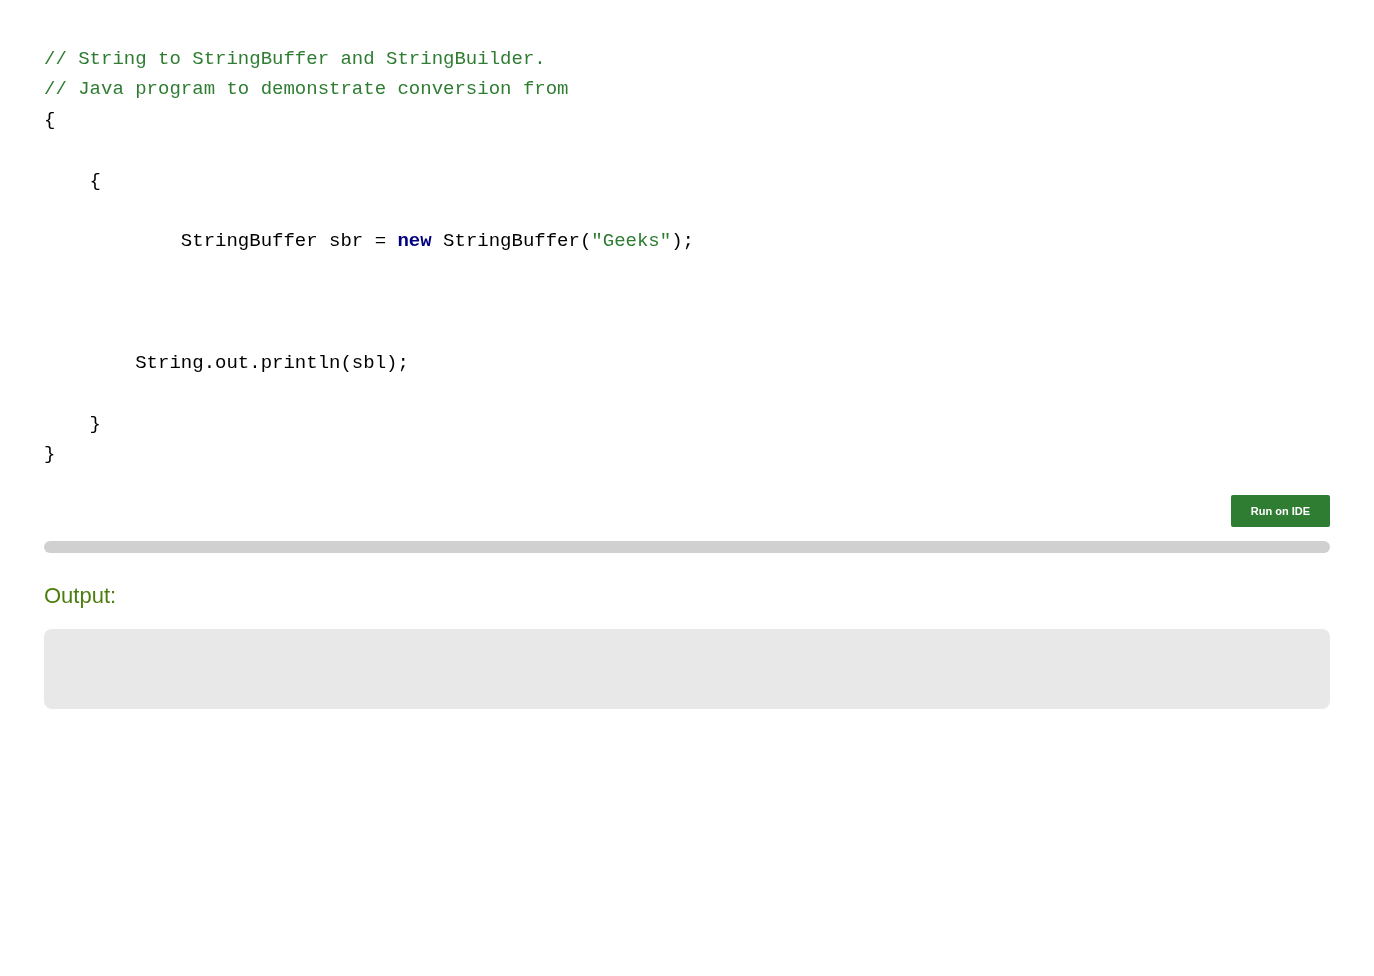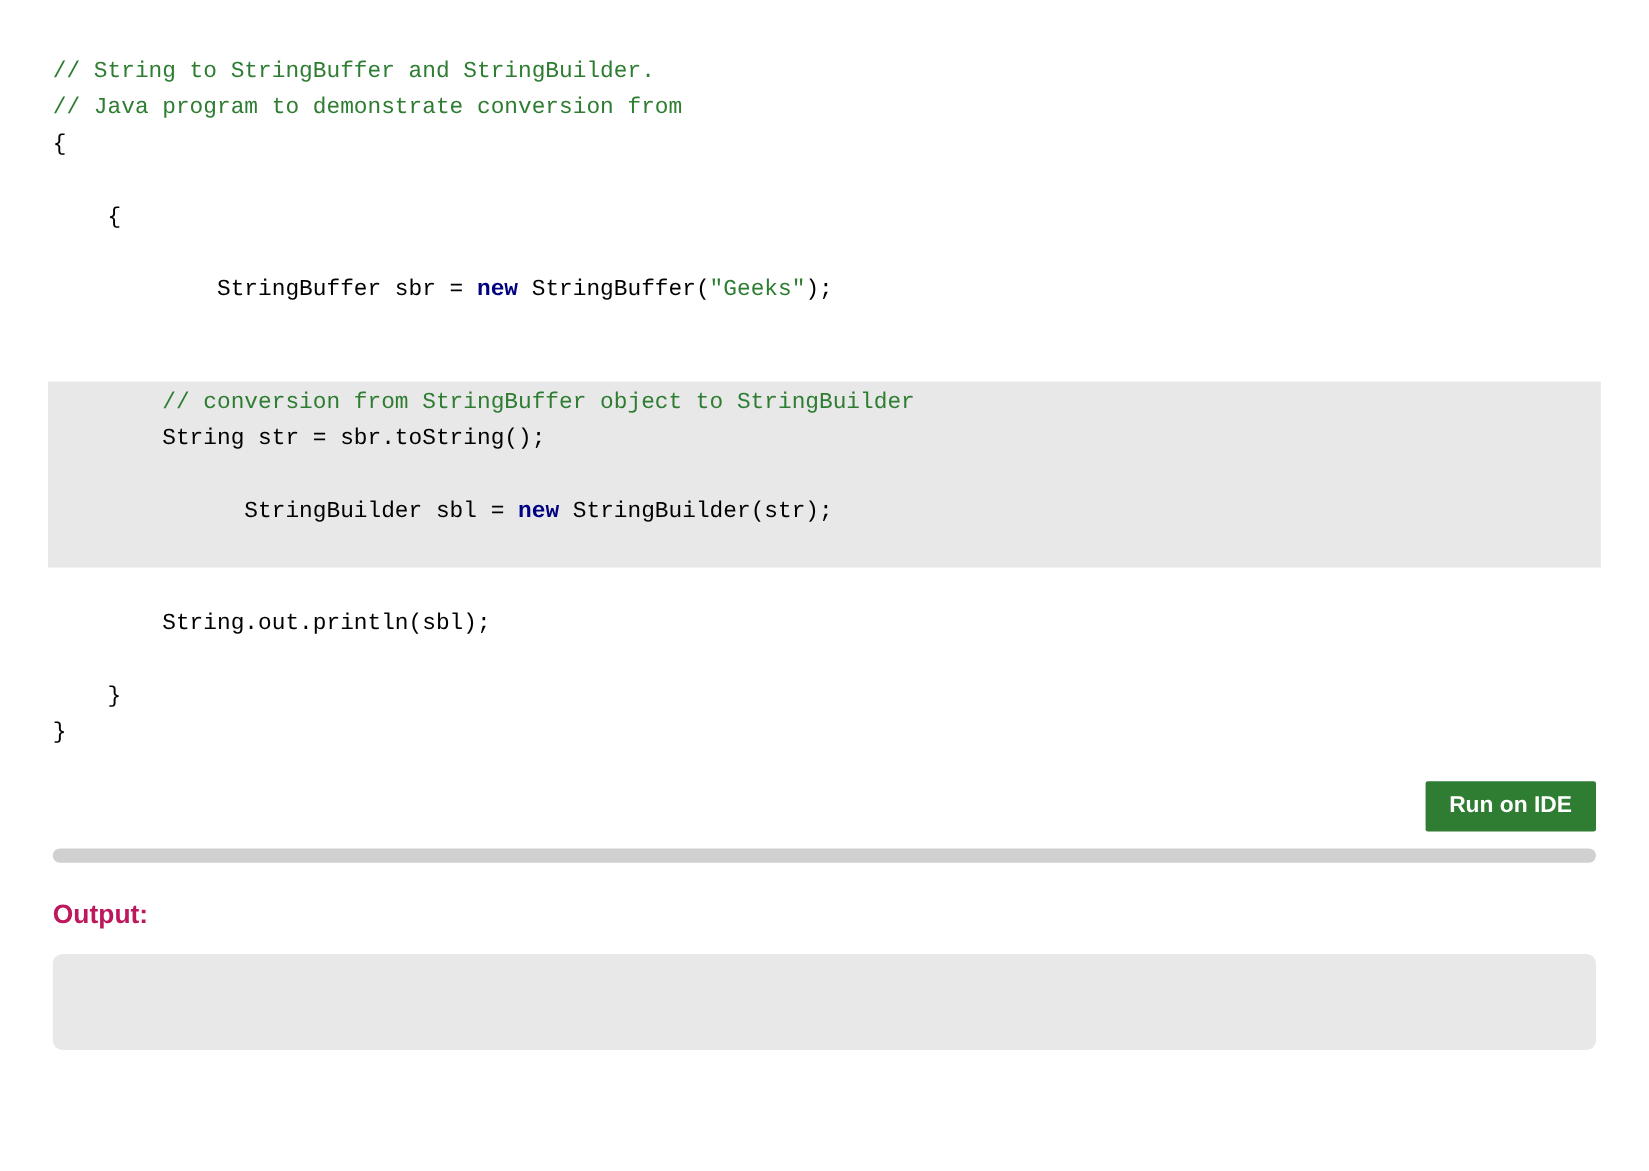--- a/index.html
+++ b/index.html
@@ -57,43 +57,43 @@
       display: flex;
       justify-content: flex-end;
       padding: 10px 24px 14px 24px;
     }
 
     .run-btn {
       background-color: #2e7d32;
       color: #ffffff;
       border: none;
       padding: 10px 20px;
-      font-size: 19px;
+      font-size: 11px;
       font-weight: bold;
       font-family: Arial, sans-serif;
       cursor: pointer;
       border-radius: 2px;
     }
 
     .scrollbar-area {
       height: 12px;
       background-color: #d0d0d0;
       border-radius: 6px;
       margin: 0 24px;
     }
 
     .output-section {
       padding: 30px 24px 20px 24px;
     }
 
     .output-label {
       font-family: Arial, sans-serif;
       font-size: 22px;
-      font-weight: bold;
-      color: #be185d;
+      font-weight: normal;
+      color: #4d7c0f;
       margin-bottom: 20px;
     }
 
     .output-box {
       background-color: #e8e8e8;
       border-radius: 8px;
       padding: 20px 24px;
       font-family: 'Courier New', Courier, monospace;
       font-size: 19px;
       font-weight: bold;
@@ -107,27 +107,20 @@
 <div class="code-container">
   <span class="code-line comment">// String to StringBuffer and StringBuilder.</span>
   <span class="code-line comment">// Java program to demonstrate conversion from</span>
   <span class="code-line normal">{</span>
   <span class="code-line normal"> </span>
   <span class="code-line normal">    {</span>
   <span class="code-line normal">
     <span>        StringBuffer sbr = </span><span class="keyword">new</span><span> StringBuffer(</span><span class="string-val">"Geeks"</span><span>);</span>
   </span>
   <span class="code-line normal"> </span>
-  <span class="highlighted-block">
-    <span class="code-line comment">        // conversion from StringBuffer object to StringBuilder</span>
-    <span class="code-line normal">        String str = sbr.toString();</span>
-    <span class="code-line normal">
-      <span>        StringBuilder sbl = </span><span class="keyword">new</span><span> StringBuilder(str);</span>
-    </span>
-  </span>
   <span class="code-line normal"> </span>
   <span class="code-line normal">        String.out.println(sbl);</span>
   <span class="code-line normal"> </span>
   <span class="code-line normal">    }</span>
   <span class="code-line normal">}</span>
 </div>
 
 <div class="run-btn-wrapper">
   <button class="run-btn">Run on IDE</button>
 </div>

